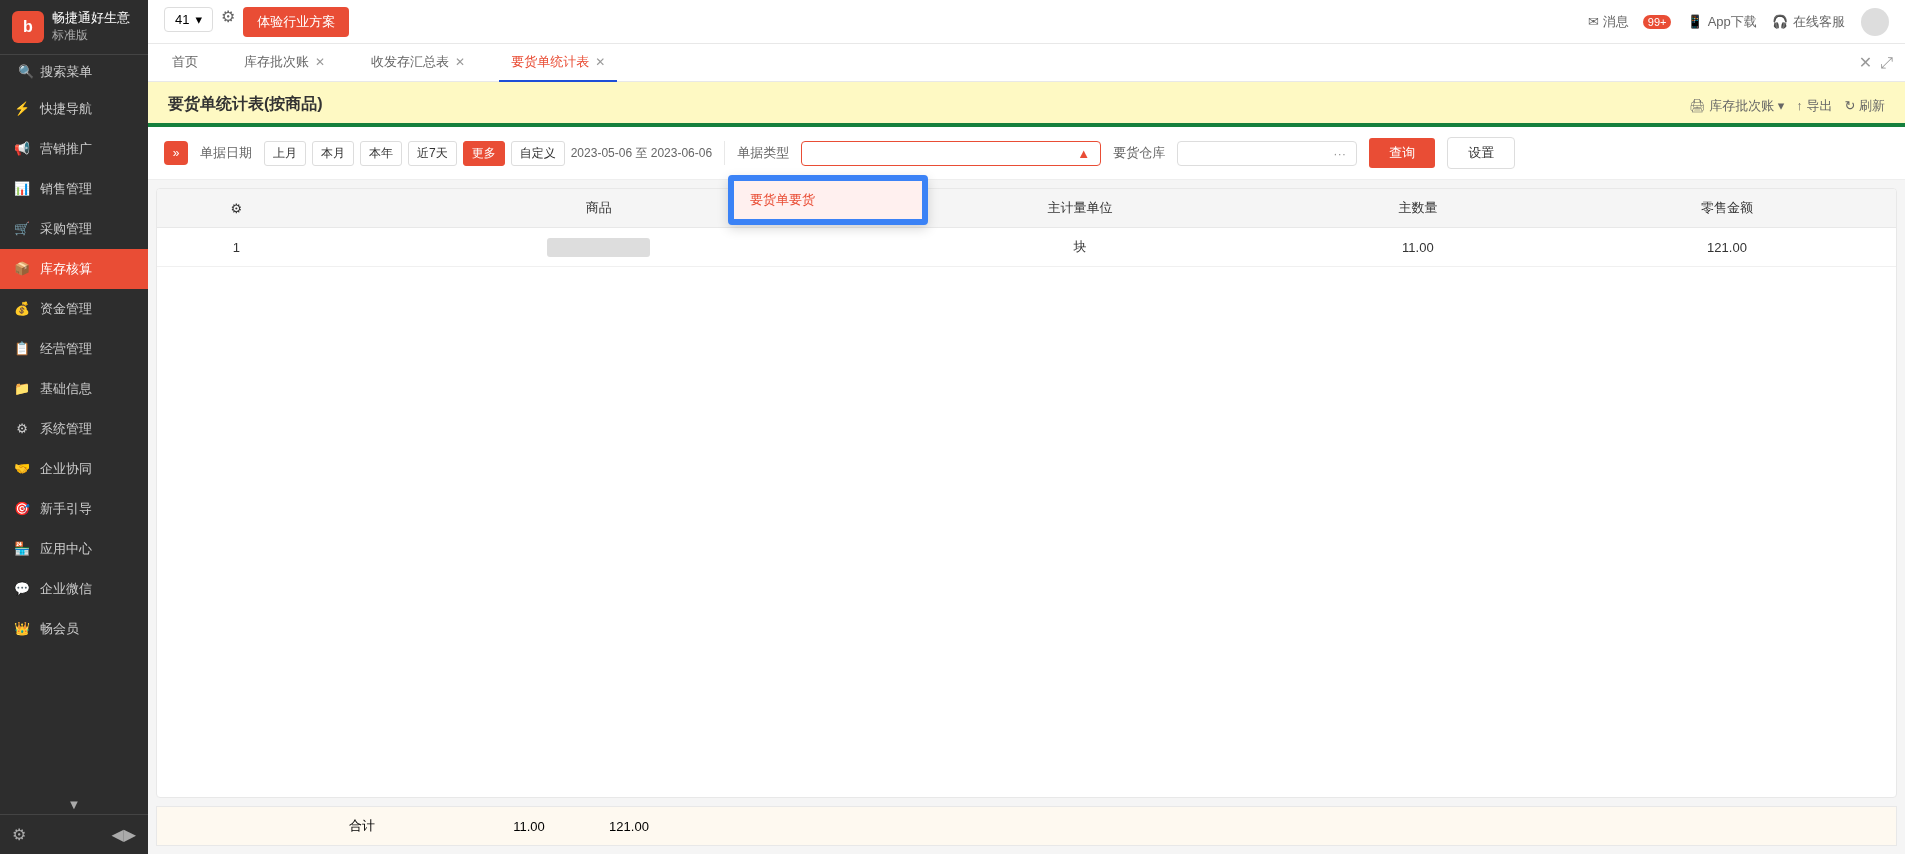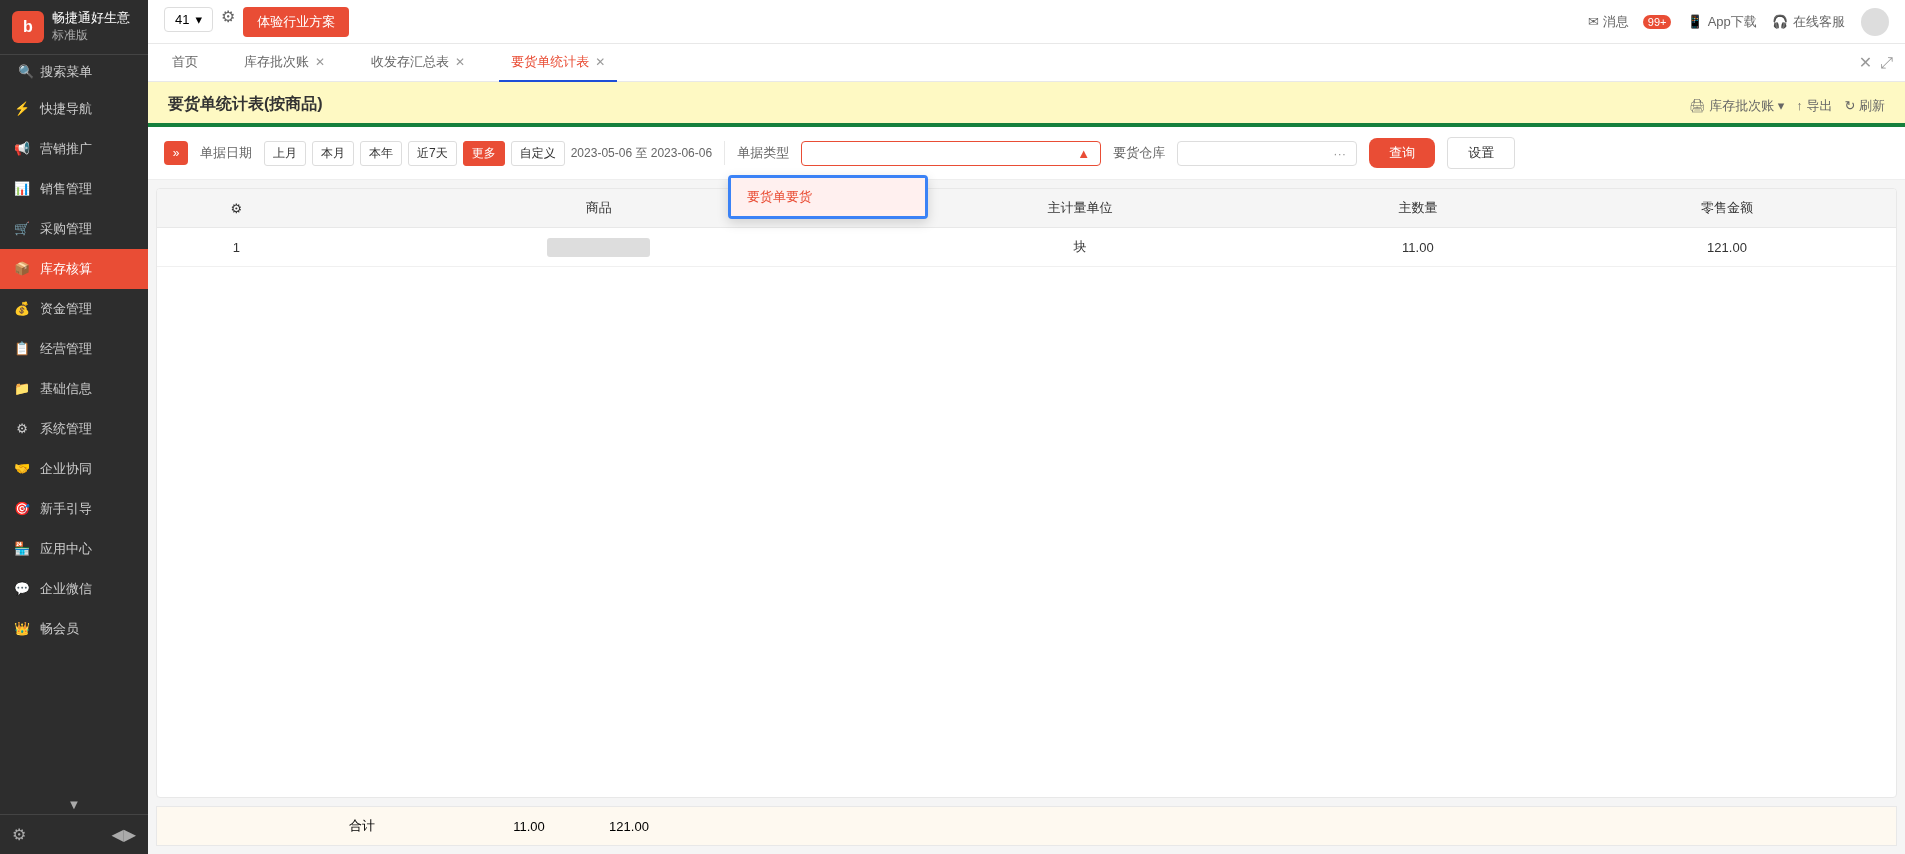--- a/index.html
+++ b/index.html
@@ -221,21 +221,21 @@
       display: flex; align-items: center; justify-content: space-between;
       cursor: pointer;
       background: #fff;
     }
     .warehouse-dots { color: #999; cursor: pointer; }
 
     .query-btn {
       background: #e94d35;
       color: #fff;
       border: none;
-      border-radius: 8px;
+      border-radius: 3px;
       padding: 6px 20px;
       font-size: 13px;
       cursor: pointer;
       flex-shrink: 0;
     }
     .set-btn {
       background: #fff;
       color: #333;
       border: 1px solid #ddd;
       border-radius: 4px;
@@ -244,21 +244,21 @@
       cursor: pointer;
       flex-shrink: 0;
     }
 
     
     .dropdown-menu {
       position: absolute;
       top: calc(100% - 4px);
       left: 580px;
       background: #fff;
-      border: 3px solid #3b82f6;
+      border: 6px solid #3b82f6;
       border-radius: 4px;
       box-shadow: 0 4px 12px rgba(0,0,0,0.15);
       z-index: 1000;
       min-width: 200px;
     }
     .dropdown-item {
       padding: 10px 16px;
       font-size: 13px;
       cursor: pointer;
       color: #333;

